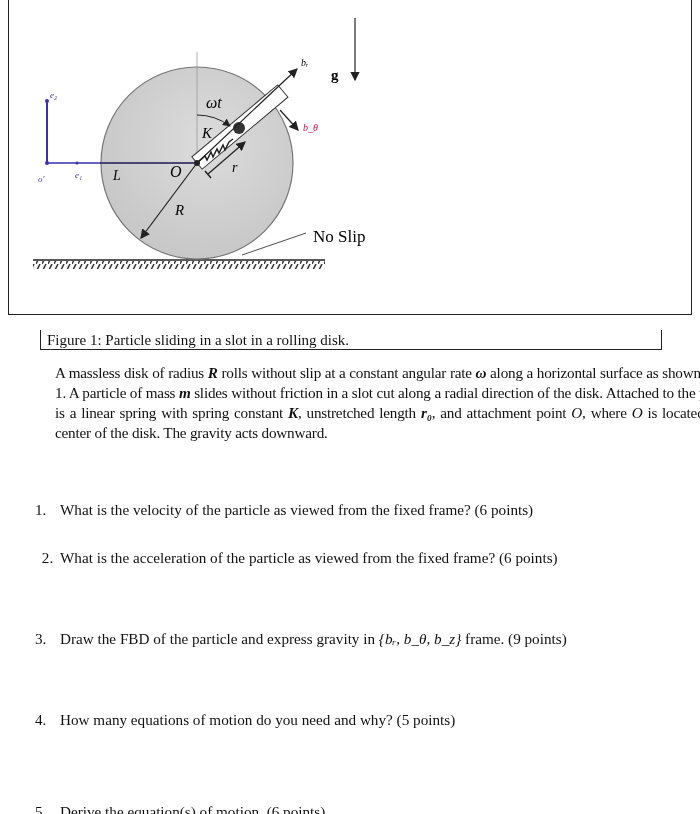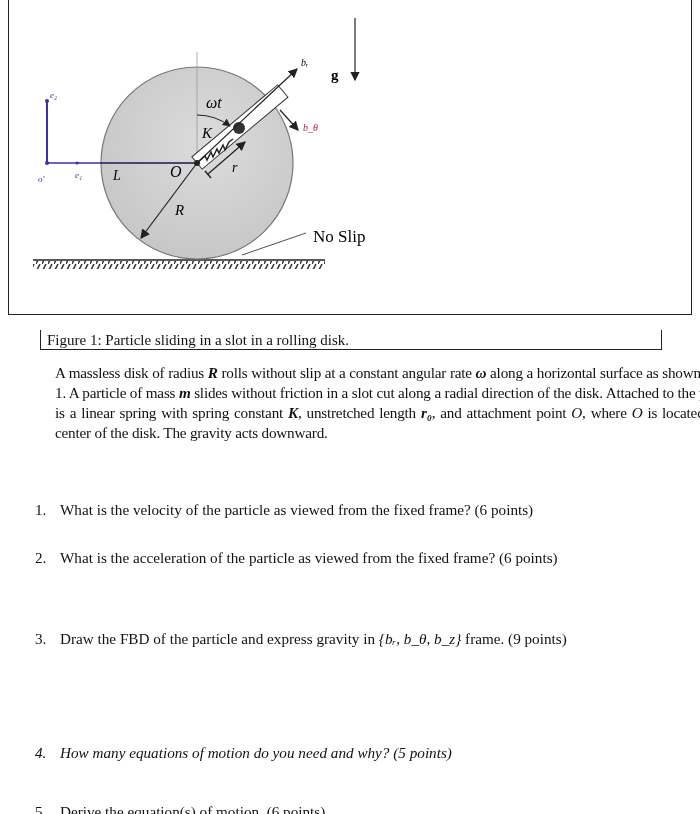--- a/index.html
+++ b/index.html
@@ -97,24 +97,24 @@
 
 <div class="fig-caption-box">
   <span class="fig-caption">Figure 1: Particle sliding in a slot in a rolling disk.</span>
 </div>
 
 <div class="para"><span>A massless disk of radius </span><em>R</em><span> rolls without slip at a constant angular rate </span><em>ω</em><span> along a horizontal surface as shown in Fig. 1. A particle of mass </span><em>m</em><span> slides without friction in a slot cut along a radial direction of the disk. Attached to the particle is a linear spring with spring constant </span><em>K</em><span>, unstretched length </span><em>r₀</em><span>, and attachment point </span><i>O</i><span>, where </span><i>O</i><span> is located at the center of the disk. The gravity acts downward.</span></div>
 
 <div class="q" style="top:468px;margin-top:32px;">
   <span class="num">1.</span><span>What is the velocity of the particle as viewed from the fixed frame? (6 points)</span>
 </div>
-<div class="q" style="top:548px;">
+<div class="q" style="top:548px;text-align:center;">
   <span class="num">2.</span><span>What is the acceleration of the particle as viewed from the fixed frame? (6 points)</span>
 </div>
 <div class="q" style="top:629px;">
   <span class="num">3.</span><span>Draw the FBD of the particle and express gravity in </span><span class="sub">{bᵣ, b_θ, b_z}</span><span> frame. (9 points)</span>
 </div>
-<div class="q" style="top:743px;font-style:italic;">
+<div class="q" style="top:710px;">
   <span class="num">4.</span><span>How many equations of motion do you need and why? (5 points)</span>
 </div>
 <div class="q" style="top:790px;margin-top:12px;">
   <span class="num">5.</span><span>Derive the equation(s) of motion. (6 points)</span>
 </div>
 
 </body></html>

